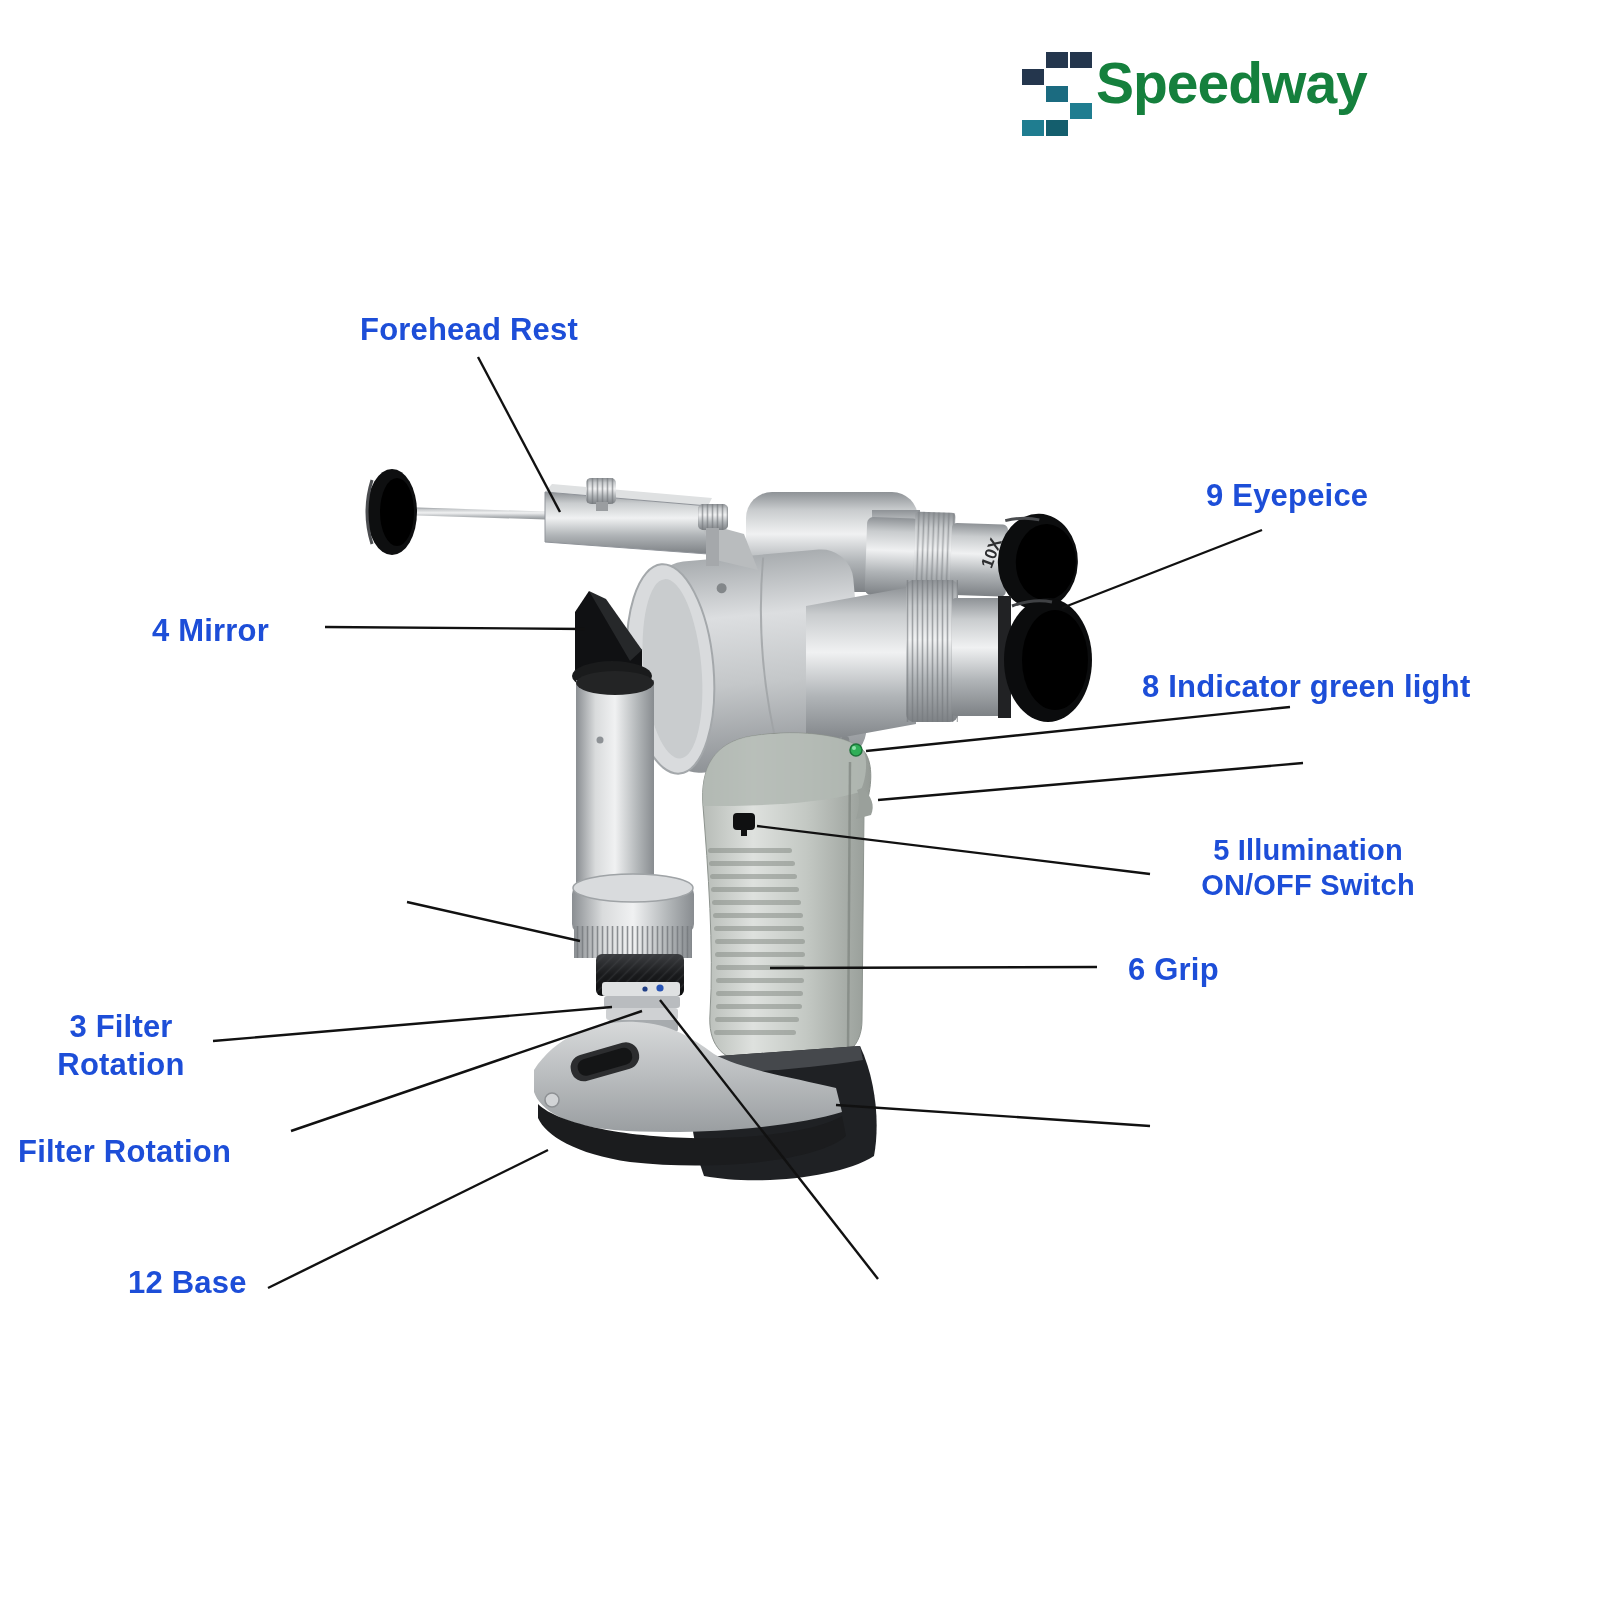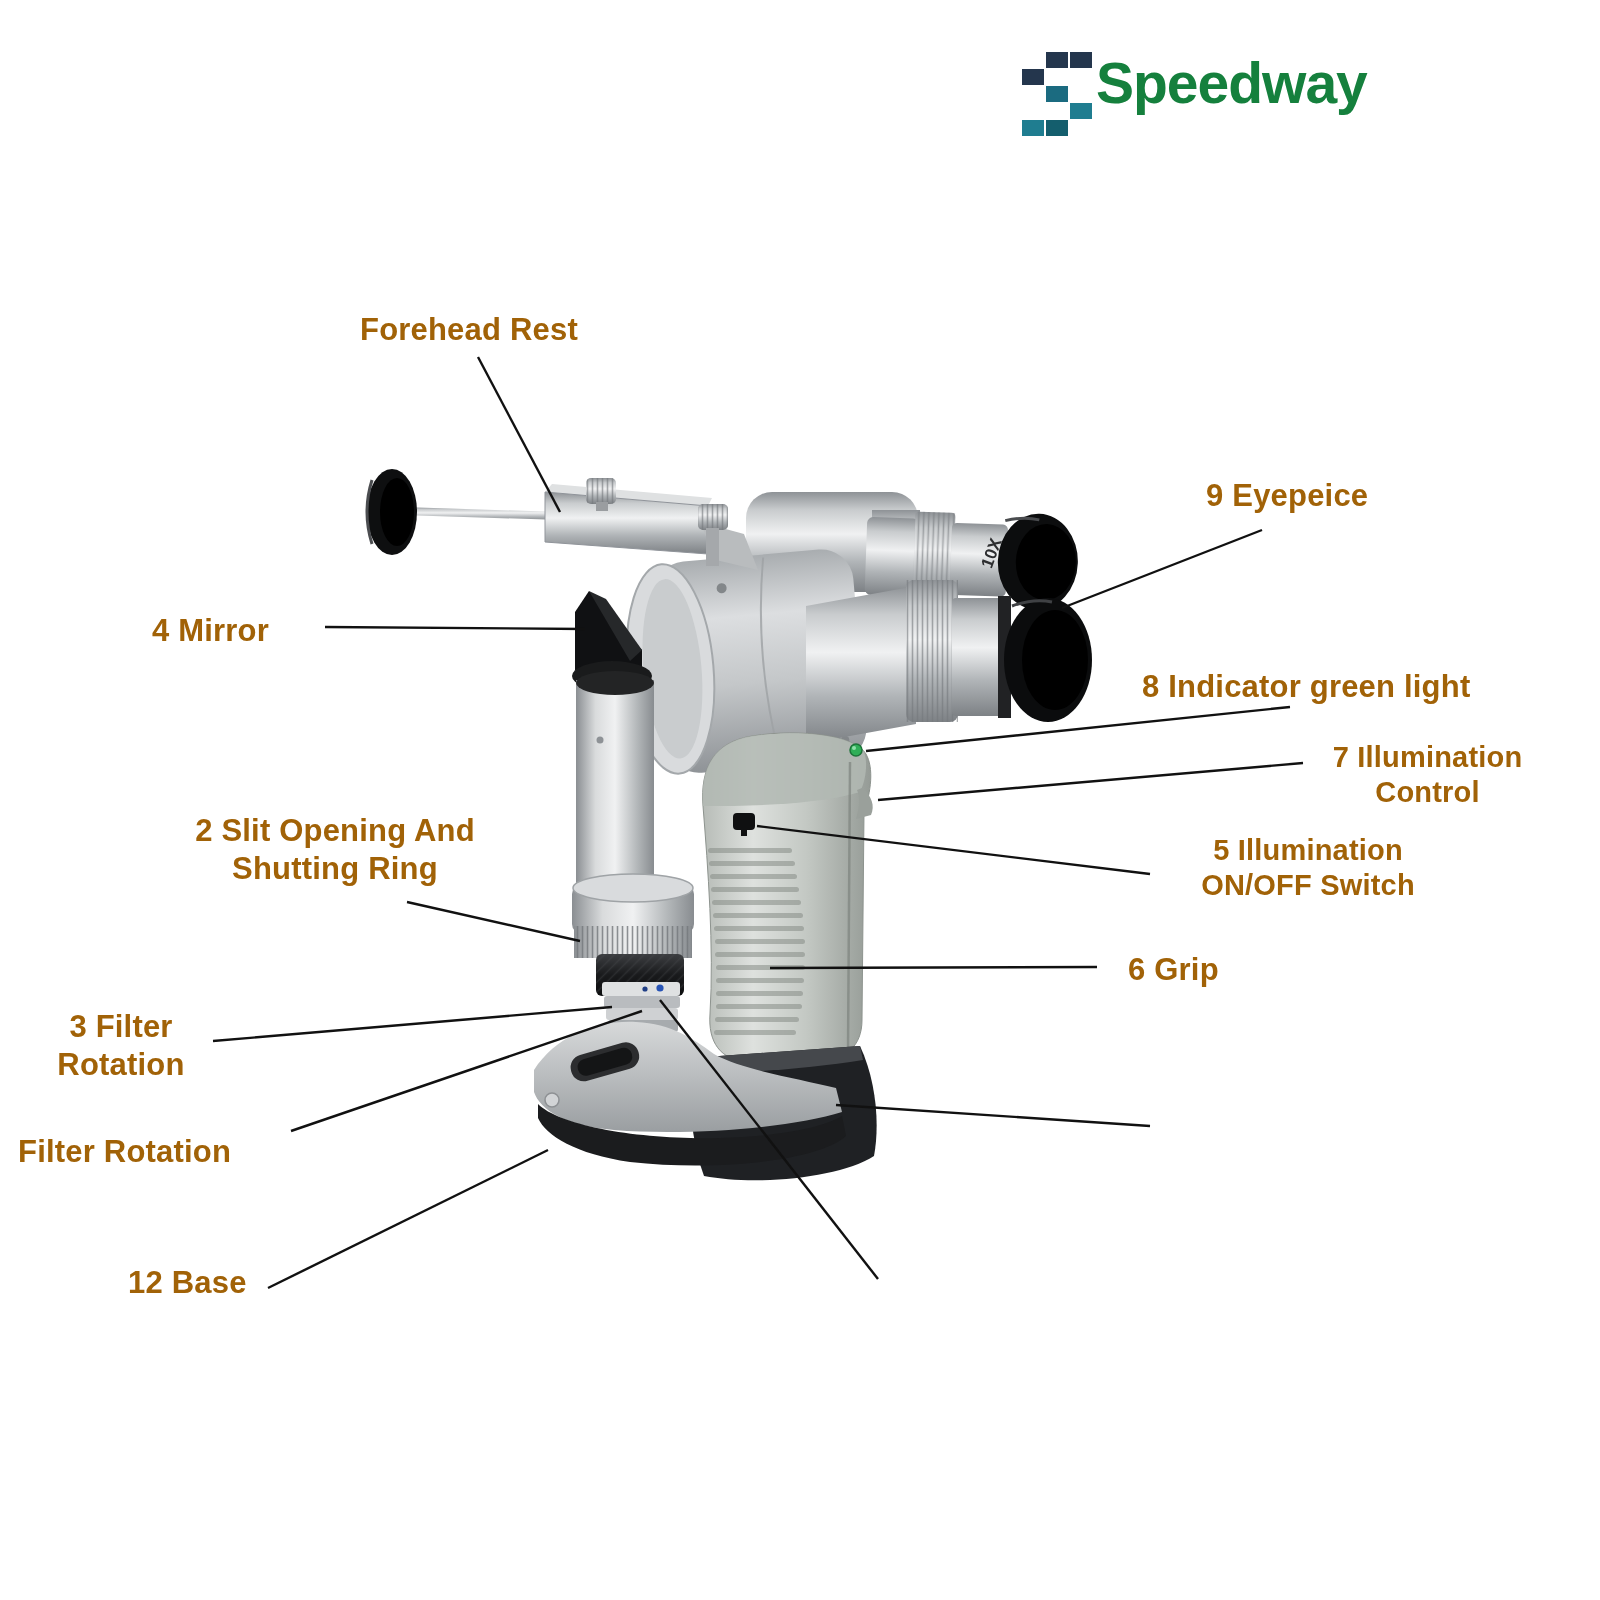--- a/index.html
+++ b/index.html
@@ -3,21 +3,21 @@
 <meta charset="utf-8">
 <style>
   html,body{margin:0;padding:0;}
   body{
     width:1600px;height:1600px;position:relative;background:#ffffff;
     font-family:"Liberation Sans","DejaVu Sans",sans-serif;overflow:hidden;
   }
   #stage{position:absolute;inset:0;}
   svg.fig{position:absolute;left:0;top:0;}
   .lbl{
-    position:absolute;color:#a16207;font-weight:bold;font-size:31px;
+    position:absolute;color:#1d4ed8;font-weight:bold;font-size:31px;
     line-height:1.22;white-space:pre-line;letter-spacing:.2px;
   }
   .lbl.center{text-align:center;}
   .lbl.small{font-size:29px;}
   .lbl.big{font-size:33px;}
   .brand{
     position:absolute;left:1096px;top:50px;font-size:57px;font-weight:bold;
     color:#15803d;letter-spacing:-1px;
   }
 </style>
@@ -235,30 +235,26 @@
   <div class="brand">Speedway</div>
 
   <div class="lbl" style="left:360px;top:311px;">Forehead Rest</div>
 
   <div class="lbl" style="left:1206px;top:477px;">9 Eyepeice</div>
 
   <div class="lbl" style="left:152px;top:596px;margin-top:16px;">4 Mirror</div>
 
   <div class="lbl" style="left:1142px;top:668px;">8 Indicator green light</div>
 
-  <div class="lbl center small" style="left:1305px;top:740px;width:245px;">7 Illumination
-Control</div>
 
   <div class="lbl center small" style="left:1178px;top:833px;width:260px;">5 Illumination
 ON/OFF Switch</div>
 
   <div class="lbl" style="left:1128px;top:951px;">6 Grip</div>
 
-  <div class="lbl center" style="left:165px;top:812px;width:340px;">2 Slit Opening And
-Shutting Ring</div>
 
   <div class="lbl center" style="left:37px;top:1008px;width:168px;">3 Filter
 Rotation</div>
 
   <div class="lbl" style="left:18px;top:1133px;">Filter Rotation</div>
 
 
   <div class="lbl" style="left:128px;top:1264px;text-align:center;">12 Base</div>
 
 

